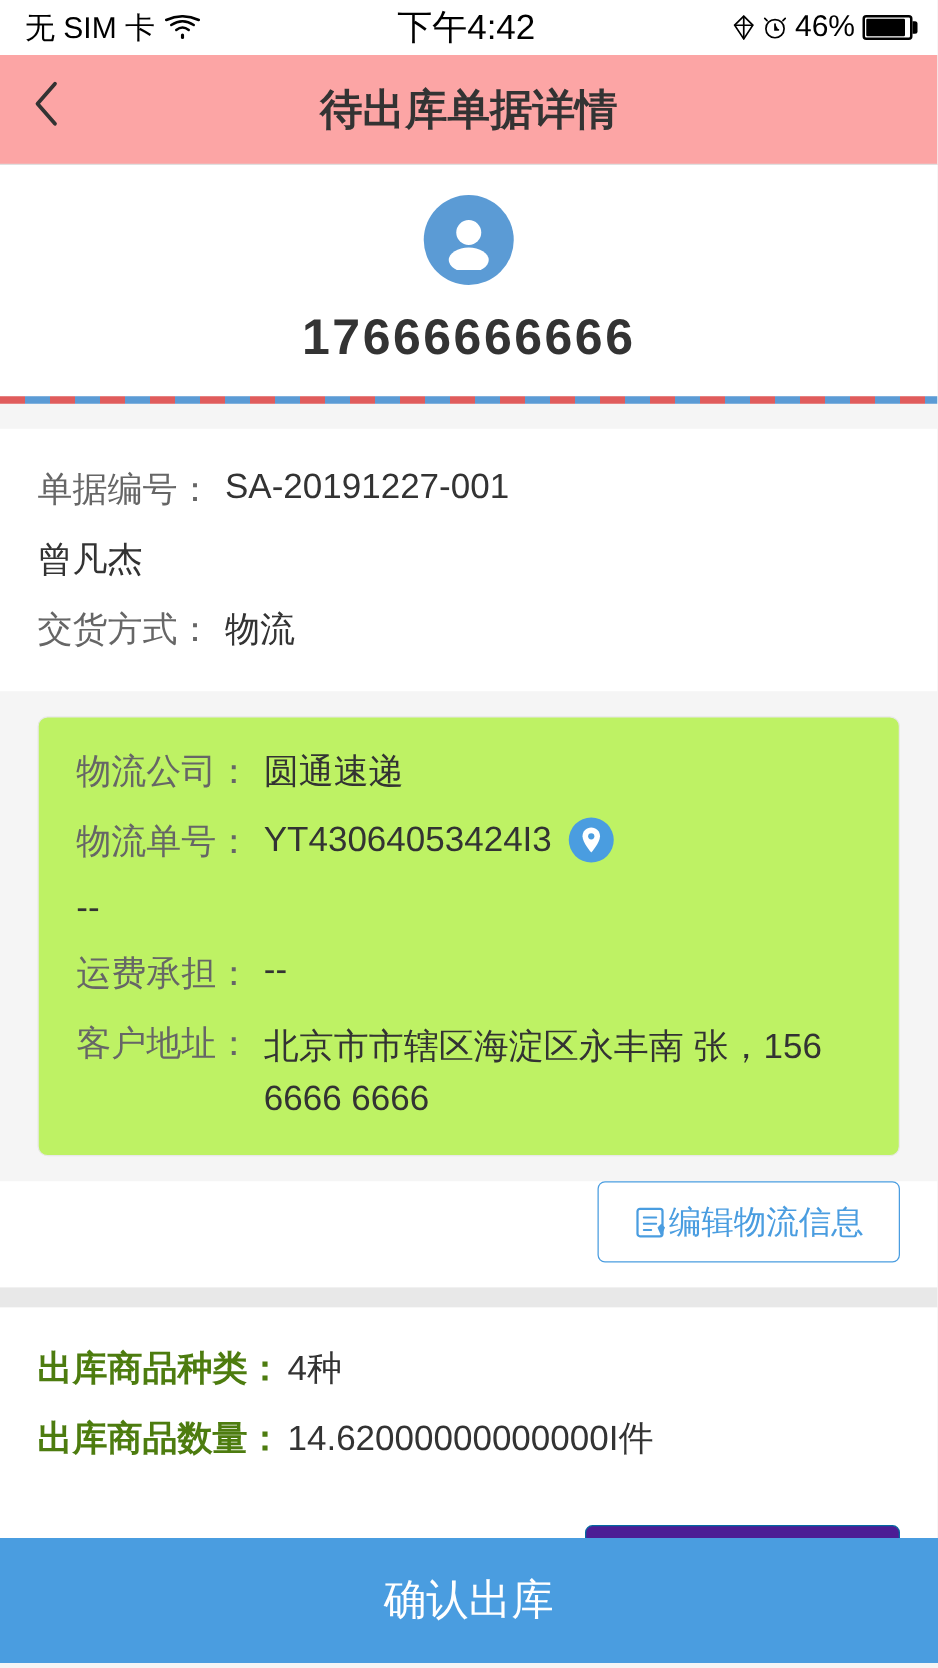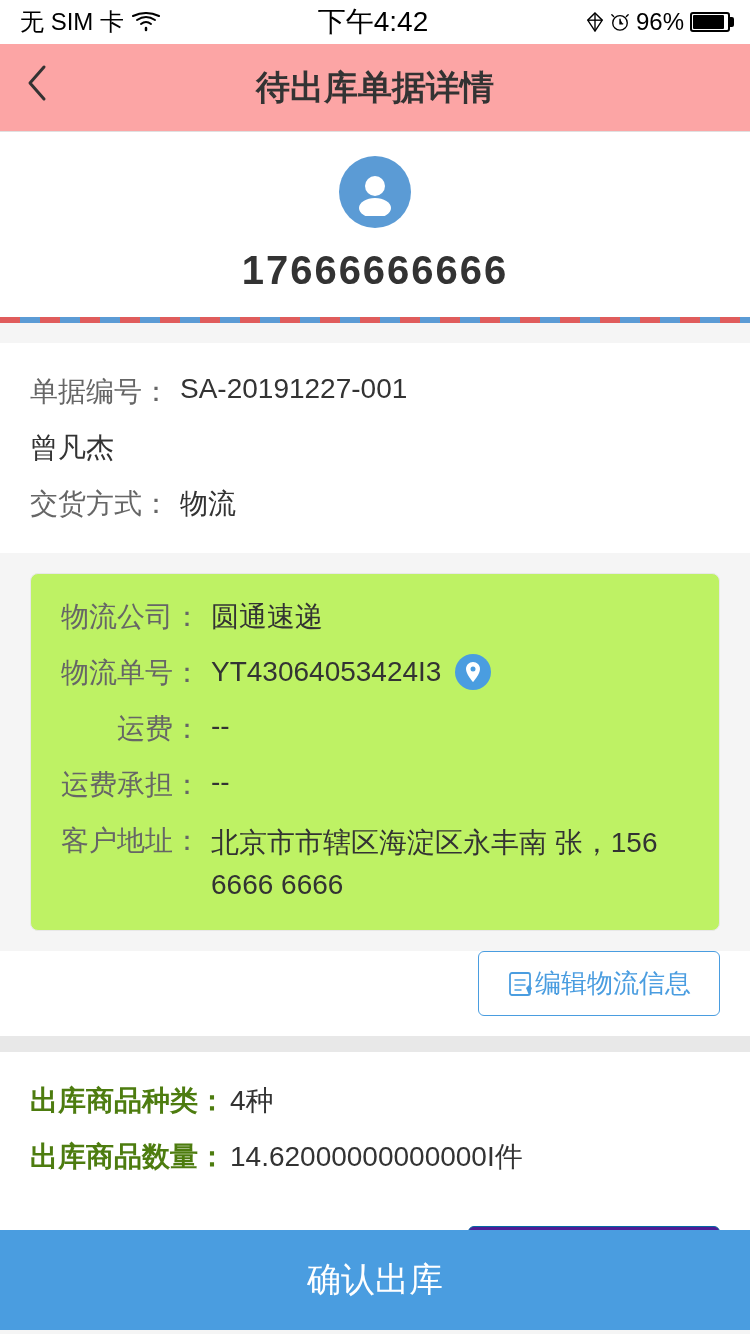--- a/index.html
+++ b/index.html
@@ -330,21 +330,21 @@
       <path d="M9 1 L17 9 L9 21 L1 9 Z" fill="none" stroke="#000" stroke-width="1.5"></path>
       <path d="M1 9 L17 9" stroke="#000" stroke-width="1.5"></path>
       <path d="M9 1 L9 21" stroke="#000" stroke-width="1.5"></path>
     </svg>
     <svg width="20" height="20" viewBox="0 0 20 22">
       <circle cx="10" cy="12" r="8" stroke="#000" stroke-width="1.5" fill="none"></circle>
       <path d="M10 8 L10 13 L13 13" stroke="#000" stroke-width="1.5" stroke-linecap="round"></path>
       <path d="M3 5 L1 3" stroke="#000" stroke-width="1.5" stroke-linecap="round"></path>
       <path d="M17 5 L19 3" stroke="#000" stroke-width="1.5" stroke-linecap="round"></path>
     </svg>
-    <span>96%</span>
+    <span>46%</span>
     <span class="battery-icon">
       <span class="battery-body">
           <span class="battery-fill"></span>
         </span>
     </span>
   </div>
 </div>
 
 <div class="nav-bar">
   <div class="nav-back">
@@ -392,21 +392,20 @@
       <span>YT43064053424I3</span>
       <span class="location-icon">
         <svg width="18" height="22" viewBox="0 0 18 22" fill="none">
           <path d="M9 1C5.13 1 2 4.13 2 8C2 13.25 9 21 9 21C9 21 16 13.25 16 8C16 4.13 12.87 1 9 1Z" fill="white"></path>
           <circle cx="9" cy="8" r="2.5" fill="#4a9de0"></circle>
         </svg>
       </span>
     </span>
   </div>
   <div class="logistics-row">
-    <span class="logistics-label">运费：</span>
     <span class="logistics-value">--</span>
   </div>
   <div class="logistics-row">
     <span class="logistics-label">运费承担：</span>
     <span class="logistics-value">--</span>
   </div>
   <div class="logistics-row">
     <span class="logistics-label">客户地址：</span>
     <span class="logistics-value address-text">北京市市辖区海淀区永丰南  张，156 6666 6666</span>
   </div>

